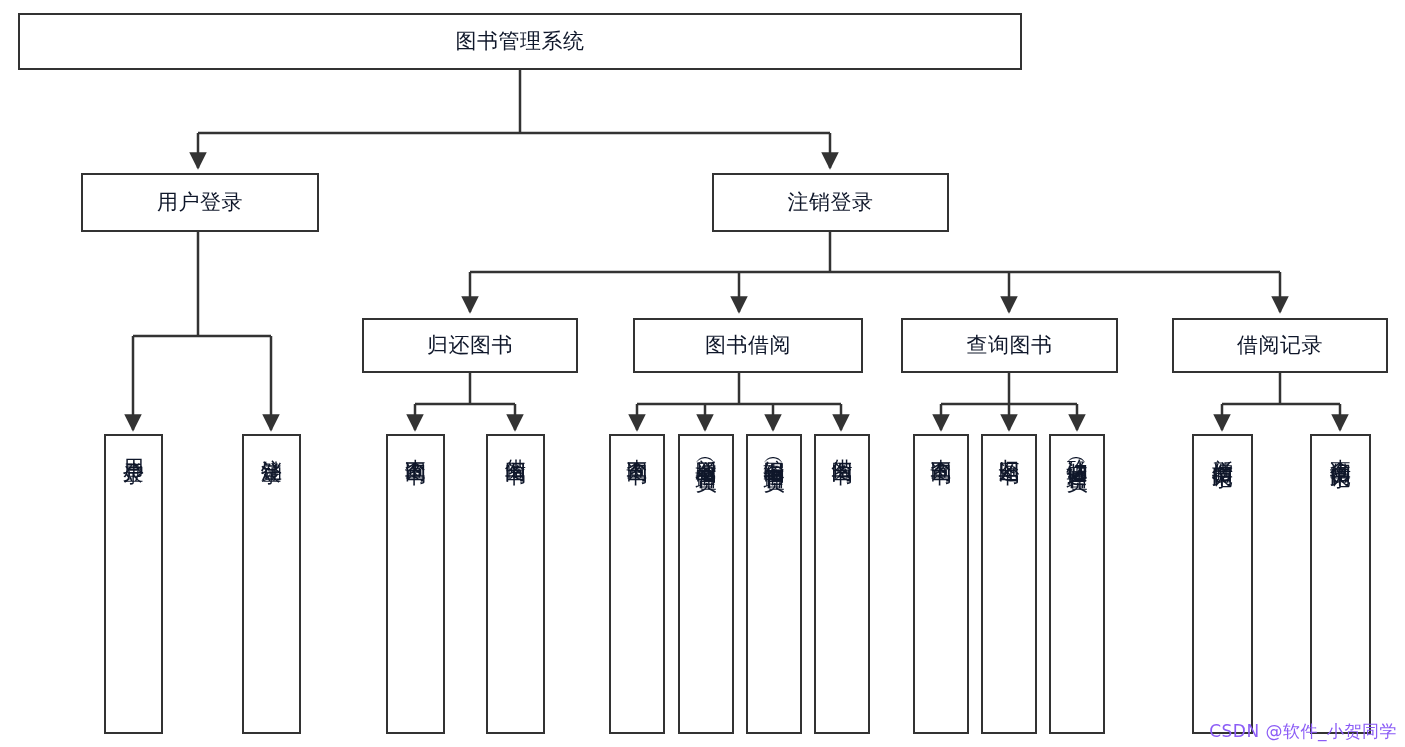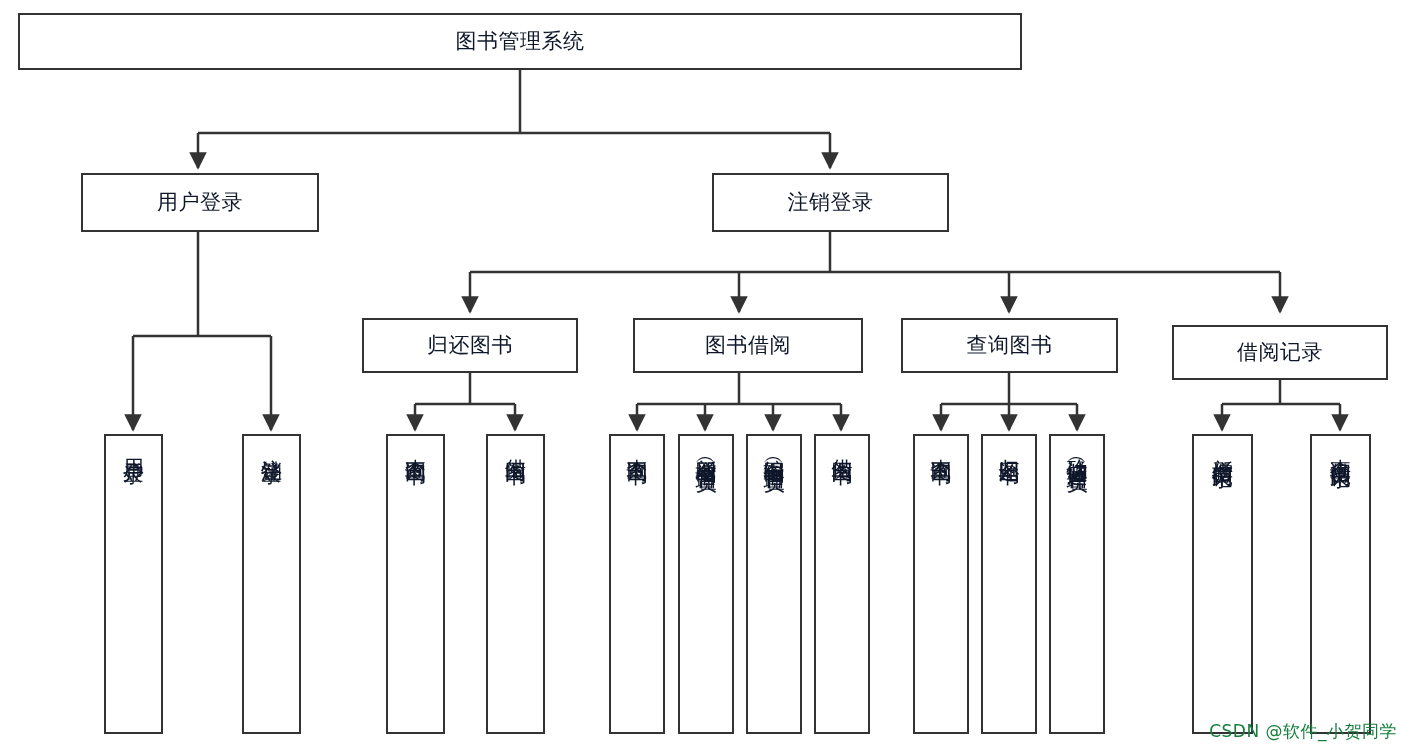--- a/index.html
+++ b/index.html
@@ -53,21 +53,21 @@
     text-orientation: upright;
     font-size: 21px;
     letter-spacing: 2px;
     white-space: nowrap;
   }
   .watermark {
     position: absolute;
     right: 8px;
     bottom: 4px;
     font-size: 17px;
-    color: #15803d;
+    color: #8b5cf6;
     white-space: nowrap;
     letter-spacing: 0.5px;
   }
 </style>
 </head>
 <body>
 
 <div id="canvas">
 
   <svg id="diagram-svg" viewBox="0 0 1405 747" xmlns="http://www.w3.org/2000/svg">
@@ -133,21 +133,21 @@
 
   <div class="node horiz" style="left:362px; top:318px; width:216px; height:55px;">
     <span class="node-label">归还图书</span>
   </div>
   <div class="node horiz" style="left:633px; top:318px; width:230px; height:55px;">
     <span class="node-label">图书借阅</span>
   </div>
   <div class="node horiz" style="left:901px; top:318px; width:217px; height:55px;">
     <span class="node-label">查询图书</span>
   </div>
-  <div class="node horiz" style="left:1172px; top:318px; width:216px; height:55px;margin-top:7px;">
+  <div class="node horiz" style="left:1172px; top:318px; width:216px; height:55px;">
     <span class="node-label">借阅记录</span>
   </div>
 
   <div class="node vert" style="left:104px; top:434px; width:59px; height:300px;">
     <span class="node-label">用户登录</span>
   </div>
   <div class="node vert" style="left:242px; top:434px; width:59px; height:300px;">
     <span class="node-label">注销登录</span>
   </div>
 

